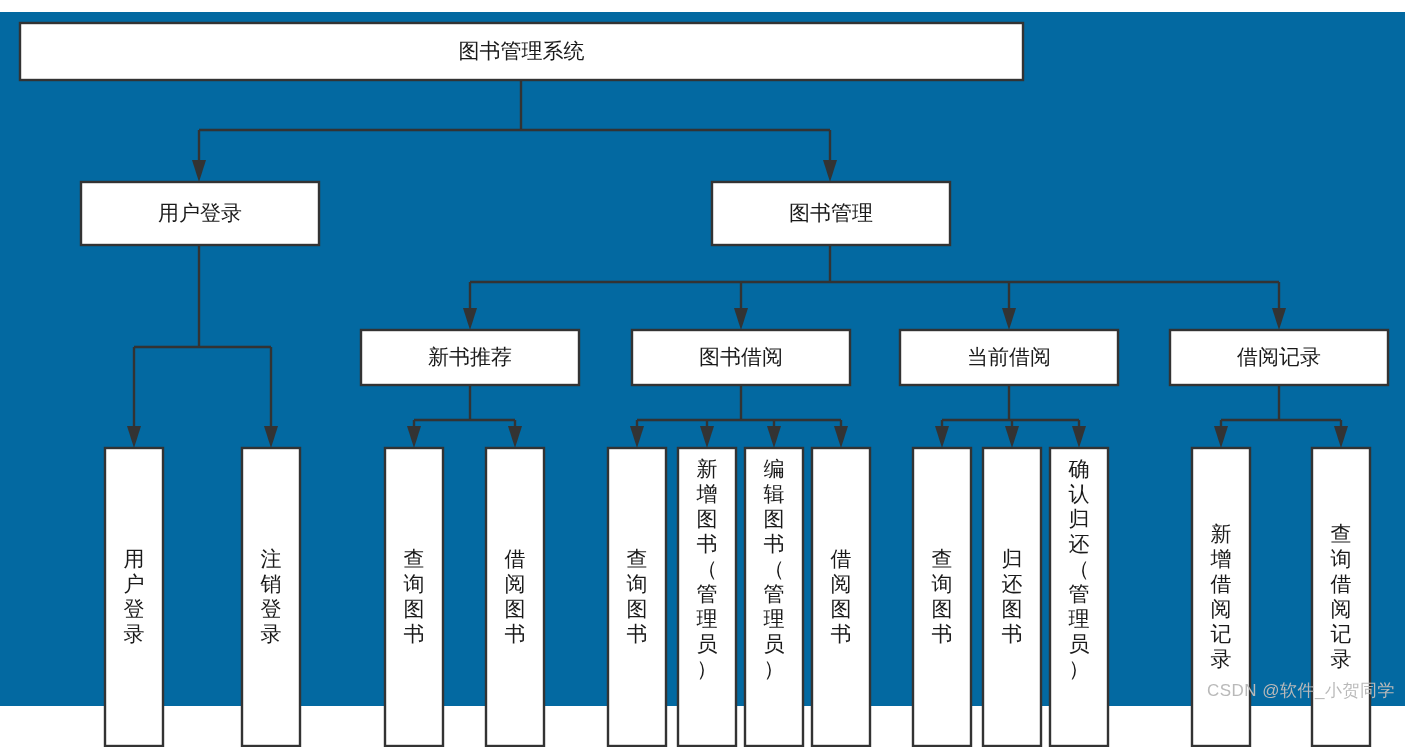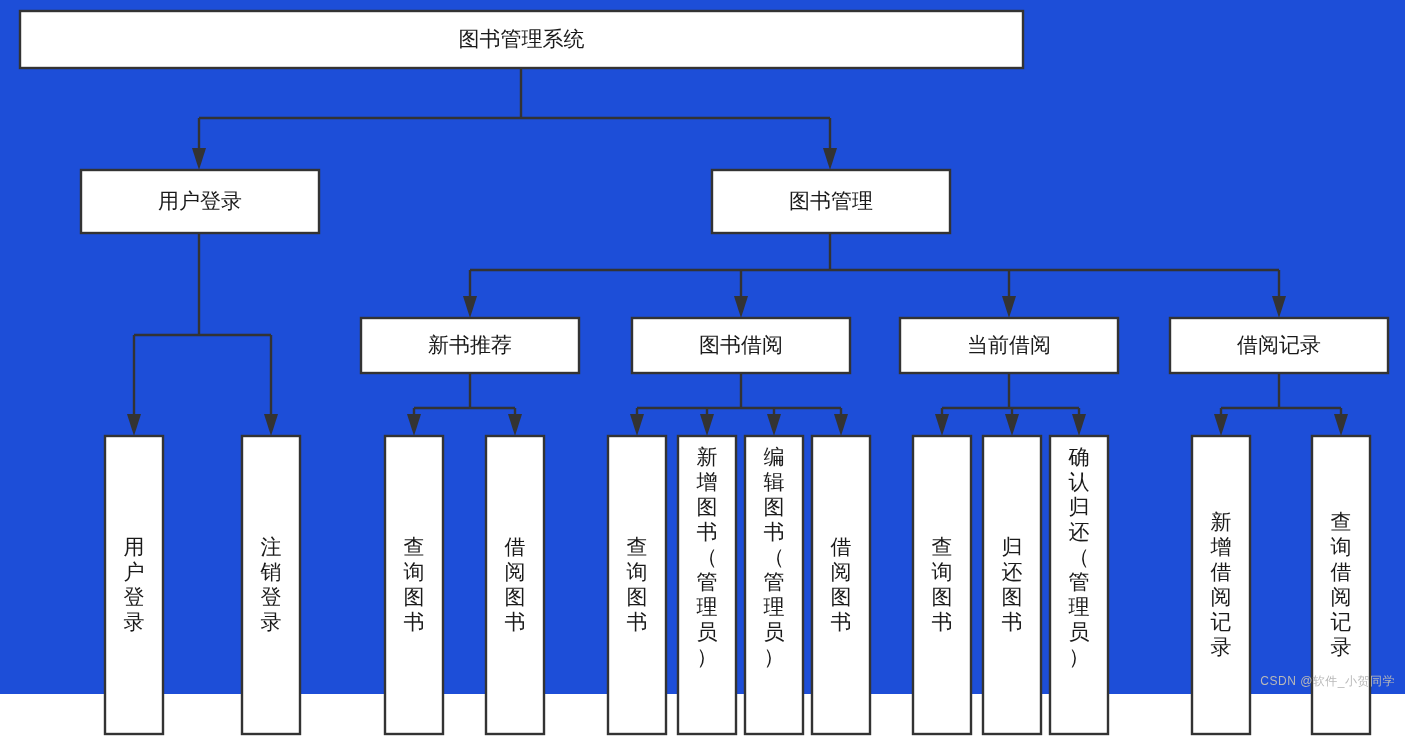--- a/index.html
+++ b/index.html
@@ -10,21 +10,22 @@
   body {
     width: 1405px;
     height: 747px;
     font-family: "Liberation Sans", "DejaVu Sans", sans-serif;
     overflow: hidden;
   }
   #diagram-root {
     position: relative;
     width: 1405px;
     height: 694px;
-    background: #1d4ed8;
+    background: #0369a1;
+    margin-top: 12px;
   }
   svg.flow {
     position: absolute;
     top: 0;
     left: 0;
     width: 1405px;
     height: 747px;
     display: block;
   }
   .node-rect {
@@ -54,21 +55,21 @@
     font-family: "Liberation Sans", "DejaVu Sans", sans-serif;
     font-size: 21px;
     text-anchor: middle;
     dominant-baseline: middle;
   }
   .watermark {
     position: absolute;
     right: 10px;
     bottom: 4px;
     font-family: "Liberation Sans", "DejaVu Sans", sans-serif;
-    font-size: 12px;
+    font-size: 17px;
     color: #b9b9b9;
     letter-spacing: 0.5px;
     white-space: nowrap;
     pointer-events: none;
   }
 </style>
 </head>
 <body>
 
 <div id="diagram-root">

